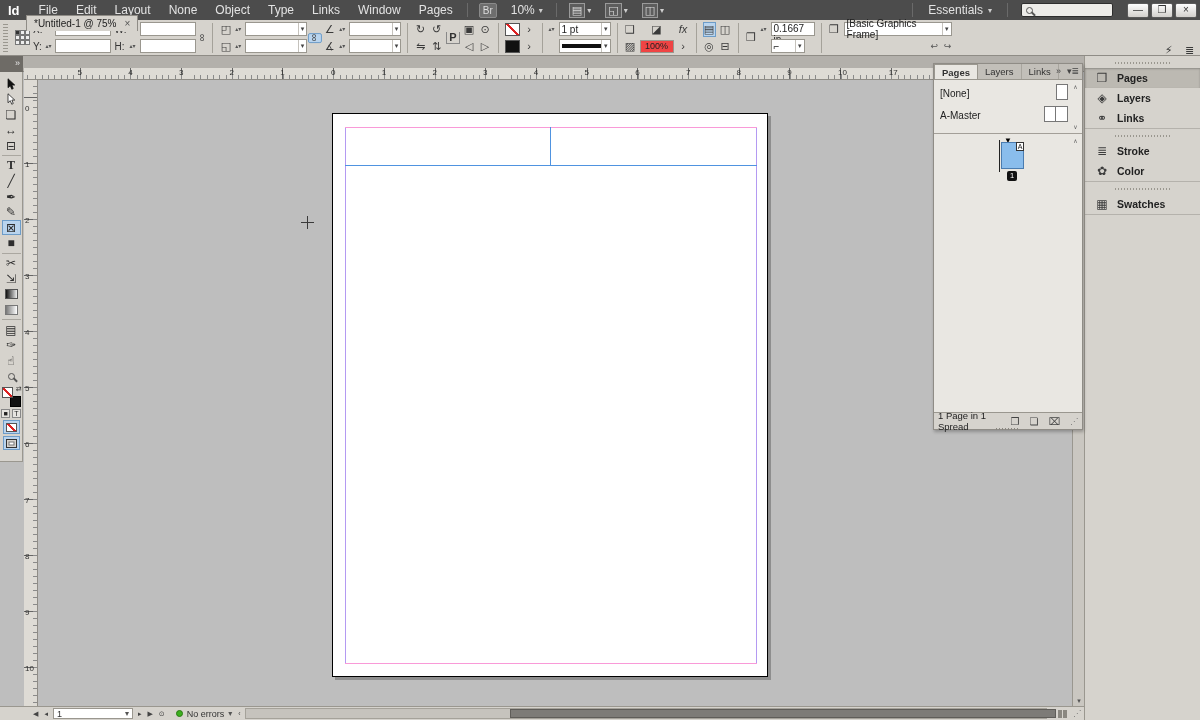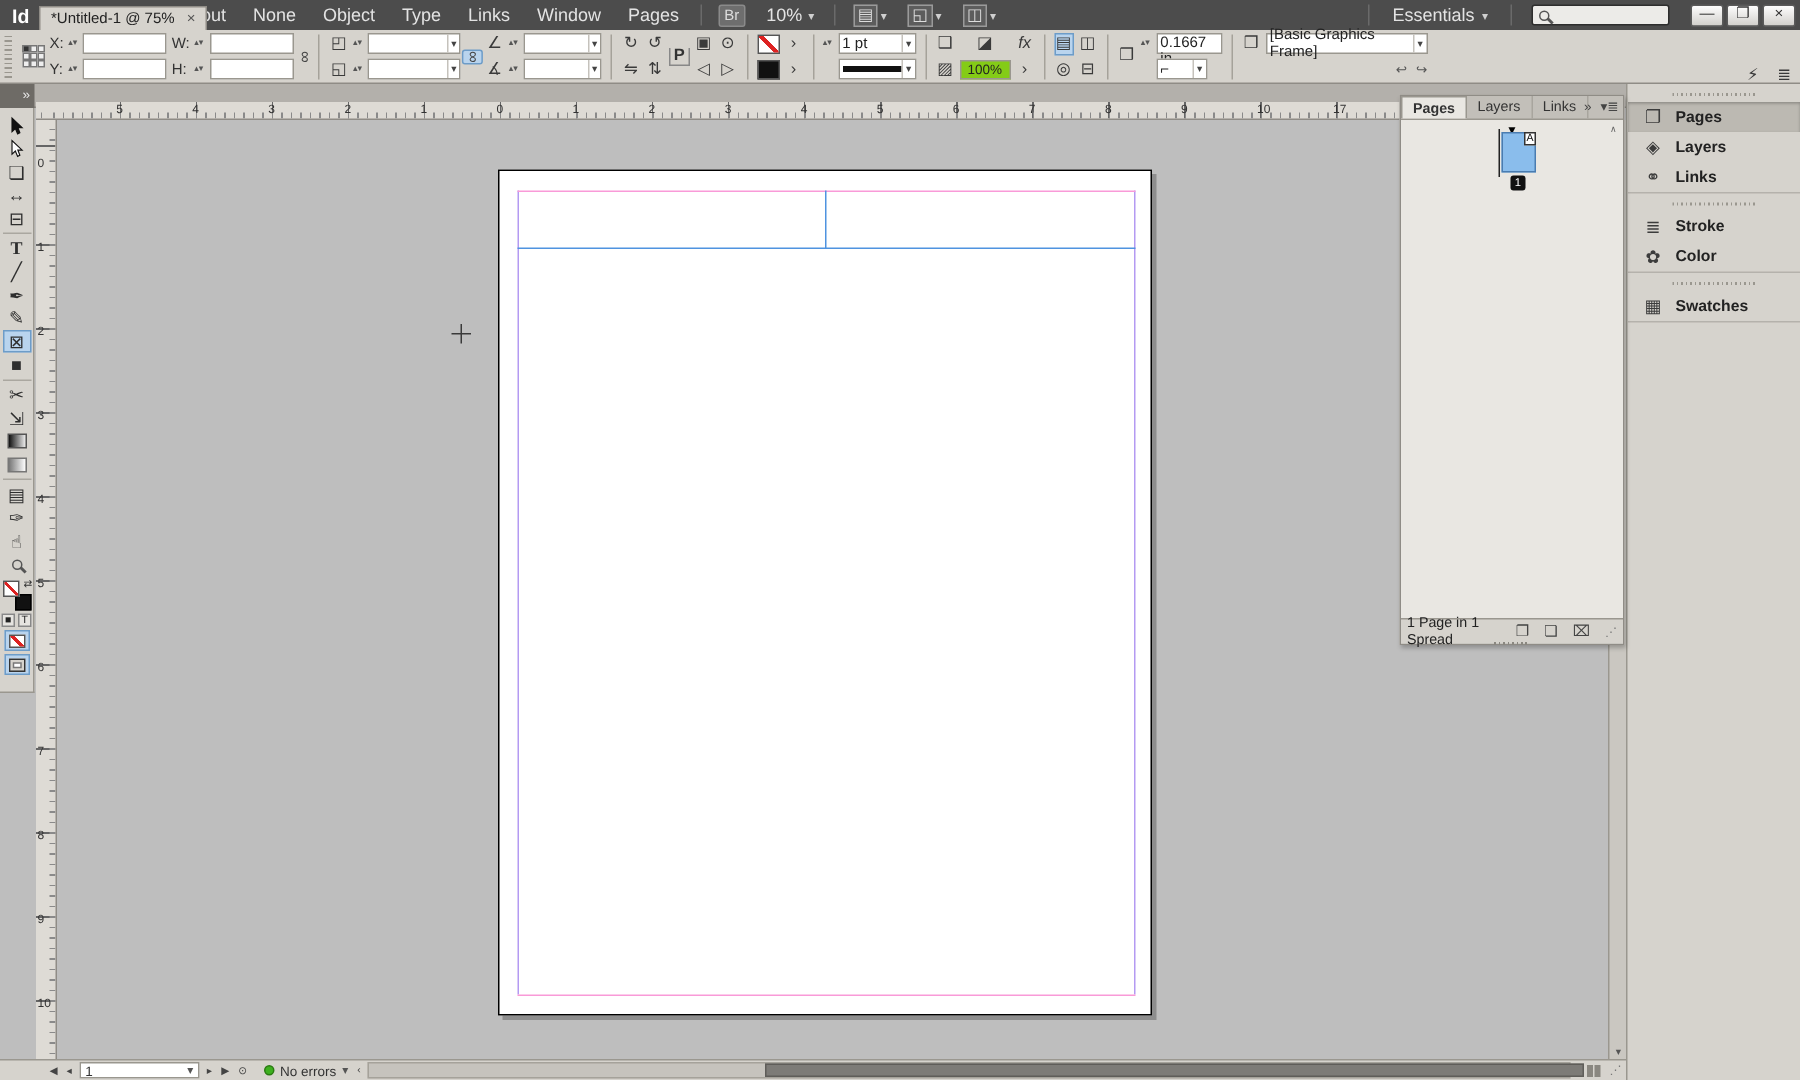--- a/index.html
+++ b/index.html
@@ -41,28 +41,28 @@
   #proxy{display:grid;grid-template-columns:repeat(3,5px);grid-template-rows:repeat(3,5px);gap:0;grid-row:span 2}
   #proxy b{border:1px solid #777;background:#eee}
   #proxy b:first-child{background:#333}
   .chain-mid{grid-row:span 2;font-size:11px;transform:rotate(90deg);color:#444}
   .chain-mid.sel{background:#b9d4ee;border:1px solid #6d9cc8;border-radius:2px}
   .swatchbox{width:15px;height:13px;border:1px solid #555;position:relative;background:#fff}
   .swatchbox.none::after{content:"";position:absolute;inset:0;background:linear-gradient(45deg,transparent 43%,#d22 43%,#d22 57%,transparent 57%)}
   .swatchbox.fill{background:#111}
   .strokeline{width:52px;height:14px;background:#fff;border:1px solid #9a978f;display:flex;align-items:center;padding:0 2px}
   .strokeline i{display:block;flex:1;height:4px;background:#111}
-  .pctbox{width:34px;height:13px;background:#84cc16;border:1px solid #9a978f;font-size:9px;text-align:center;line-height:11px}
+  .pctbox{width:34px;height:13px;background:#ef4444;border:1px solid #9a978f;font-size:9px;text-align:center;line-height:11px}
   .flipP{font-size:11px;font-weight:bold;color:#333;padding:0 2px;border-left:1px solid #888;border-right:1px solid #888;border-bottom:1px solid #888;line-height:11px}
   #cp-right{position:absolute;right:4px;top:24px;display:flex;gap:8px;align-items:center}
   .overrides{display:flex;gap:6px;justify-content:flex-end;font-size:9px;color:#555}
 
   
   #tabbar{position:absolute;left:0;top:56px;width:1085px;height:16px;background:#b3b0ab;border-bottom:1px solid #8f8c86}
-  #doc-tab{position:absolute;left:26px;top:4px;height:16px;background:#d6d3cd;border:1px solid #8f8c86;border-bottom:none;display:flex;align-items:center;gap:8px;padding:0 7px;font-size:10px;color:#222}
+  #doc-tab{position:absolute;left:26px;top:15px;height:16px;background:#d6d3cd;border:1px solid #8f8c86;border-bottom:none;display:flex;align-items:center;gap:8px;padding:0 7px;font-size:10px;color:#222}
   #tab-close{font-size:10px;color:#555}
   #tb-header{position:absolute;left:0;top:56px;width:23px;height:16px;background:#6e6b66;color:#e8e8e8;font-size:9px;text-align:right;padding:2px 3px 0 0}
 
   
   #toolbar{position:absolute;left:0;top:72px;width:23px;height:390px;background:#d6d3cd;border-right:1px solid #9a978f;border-bottom:1px solid #9a978f;display:flex;flex-direction:column;align-items:center;padding-top:4px}
   .tool{width:19px;height:15px;display:flex;align-items:center;justify-content:center;font-size:12px;color:#2e2e2e;margin-bottom:0.5px}
   .tool.selected{background:#b9d4ee;border:1px solid #6d9cc8}
   .tool .serif{font-family:"Liberation Serif","DejaVu Serif",serif;font-weight:bold}
   .tool-sep{width:19px;height:1px;background:#aaa7a0;margin:2px 0}
   .grad{width:13px;height:10px;border:1px solid #555;background:linear-gradient(90deg,#111,#eee)}
@@ -494,20 +494,33 @@
     <div id="pp-tabs">
 
     <span class="ptab active">Pages</span>
         <span class="ptab">Layers</span>
         <span class="ptab">Links</span>
         <span id="pp-hdr-right">
         <span>»</span>
         <span>▾≣</span>
       </span>
       </div>
+    <div id="pp-masters">
+      <div class="pp-scroll" style="top:3px">∧</div>
+      <div class="pp-scroll" style="bottom:3px">∨</div>
+    <span class="master-row" style="top: 8px;">[None]</span>
+        <span class="mthumbs" style="top: 4px; right: 14px;">
+          <span class="mthumb"></span>
+        </span>
+        <span class="master-row" style="top: 30px;">A-Master</span>
+        <span class="mthumbs" style="top: 26px; right: 14px;">
+          <span class="mthumb"></span>
+          <span class="mthumb"></span>
+        </span>
+      </div>
     <div id="pp-pages">
       <span id="spread-arrow">▼</span>
       <span id="spine"></span>
       <div id="pthumb">
         <span id="pthumb-letter">A</span>
       </div>
       <span id="pnum">1</span>
       <div class="pp-scroll" style="top:3px">∧</div>
     </div>
     <div id="pp-bottom">

